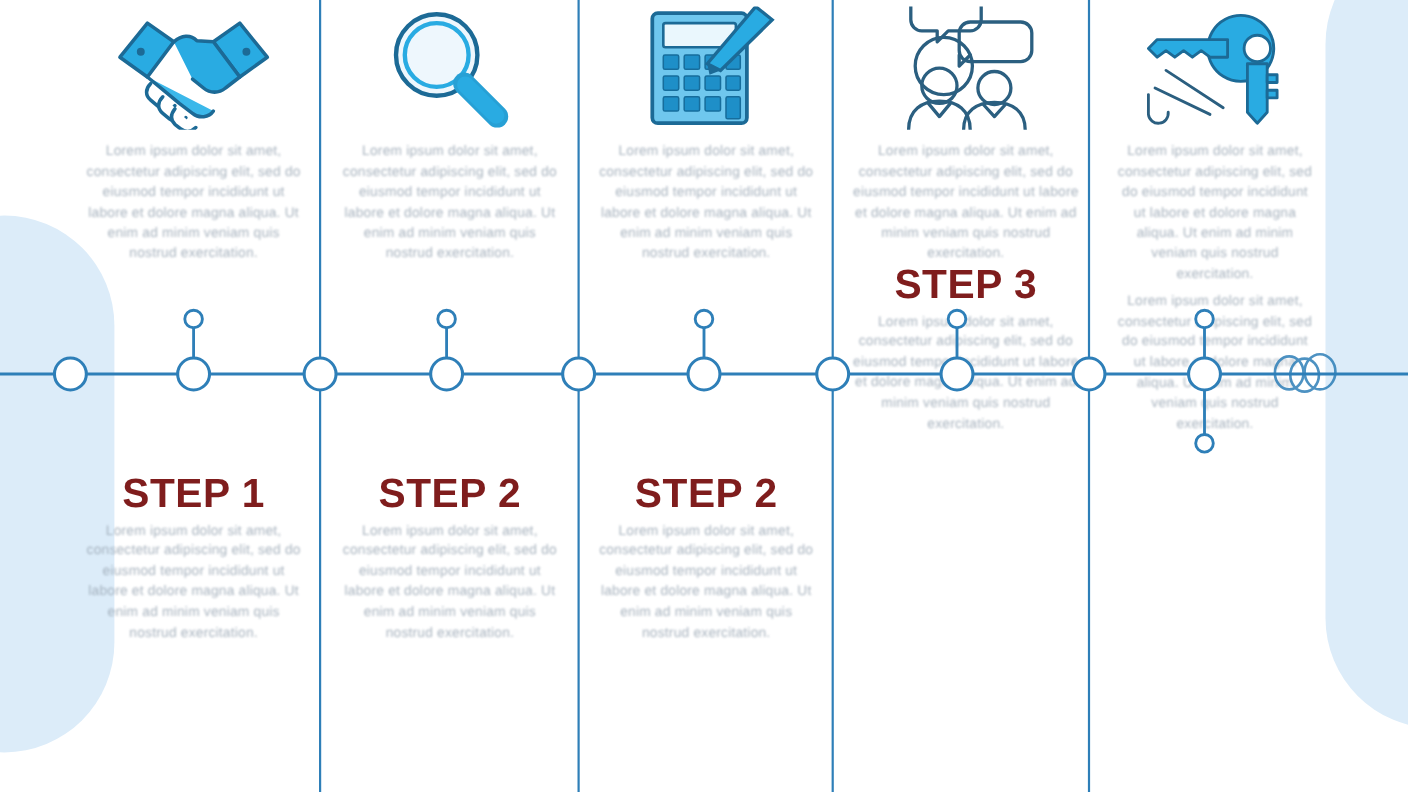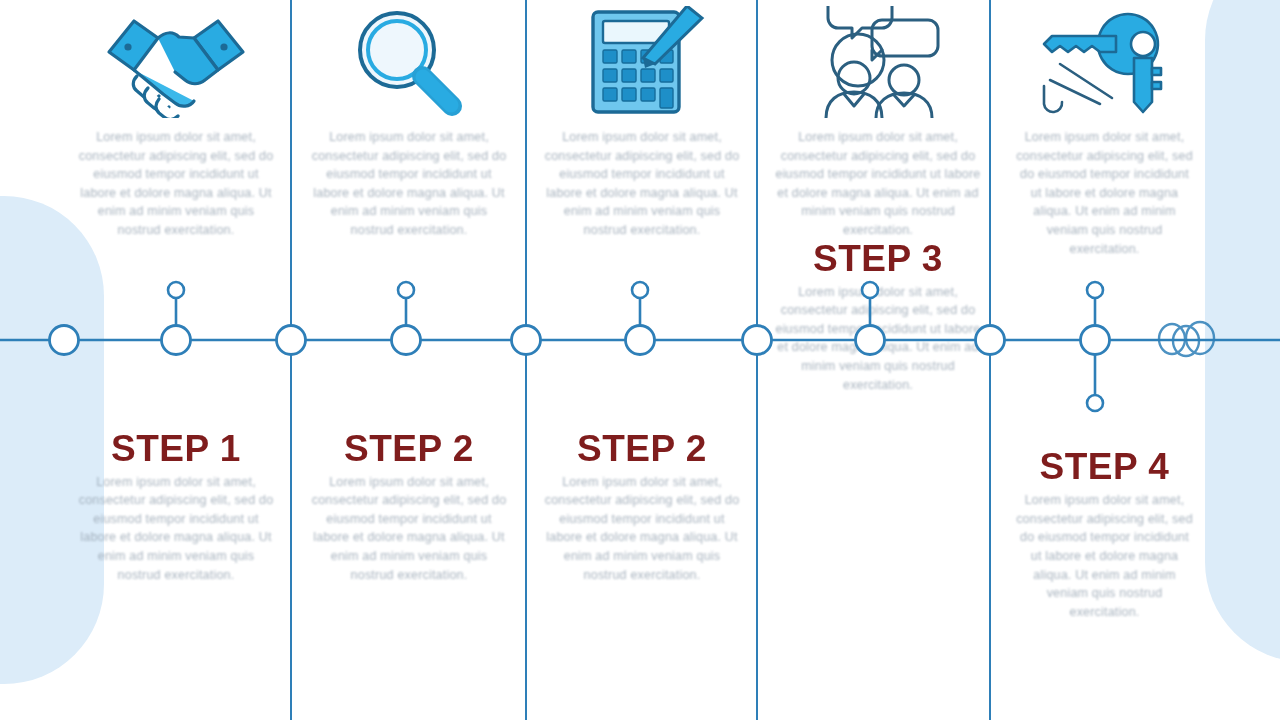--- a/index.html
+++ b/index.html
@@ -182,21 +182,20 @@
           </g>
           <circle cx="113" cy="38" r="12" fill="#ffffff" stroke="#1c6a96" stroke-width="2.6"></circle>
           <g fill="none" stroke="#2b5f80" stroke-width="2.6" stroke-linecap="round">
             <path d="M30 58 L82 92"></path>
             <path d="M20 74 L70 98"></path>
             <path d="M14 80 v18 a9 9 0 0 0 18 -2"></path>
           </g>
         </svg>
       </div>
       <div class="lorem lorem-top">Lorem ipsum dolor sit amet, consectetur adipiscing elit, sed do eiusmod tempor incididunt ut labore et dolore magna aliqua. Ut enim ad minim veniam quis nostrud exercitation.</div>
-      <div class="step-title" style="margin-top:190px;">STEP 4</div>
       <div class="lorem lorem-bottom">Lorem ipsum dolor sit amet, consectetur adipiscing elit, sed do eiusmod tempor incididunt ut labore et dolore magna aliqua. Ut enim ad minim veniam quis nostrud exercitation.</div>
     </div>
 
   </div>
 
   <div class="divider" style="left:290px;"></div>
   <div class="divider" style="left:525px;"></div>
   <div class="divider" style="left:756px;"></div>
   <div class="divider" style="left:989px;"></div>
 

